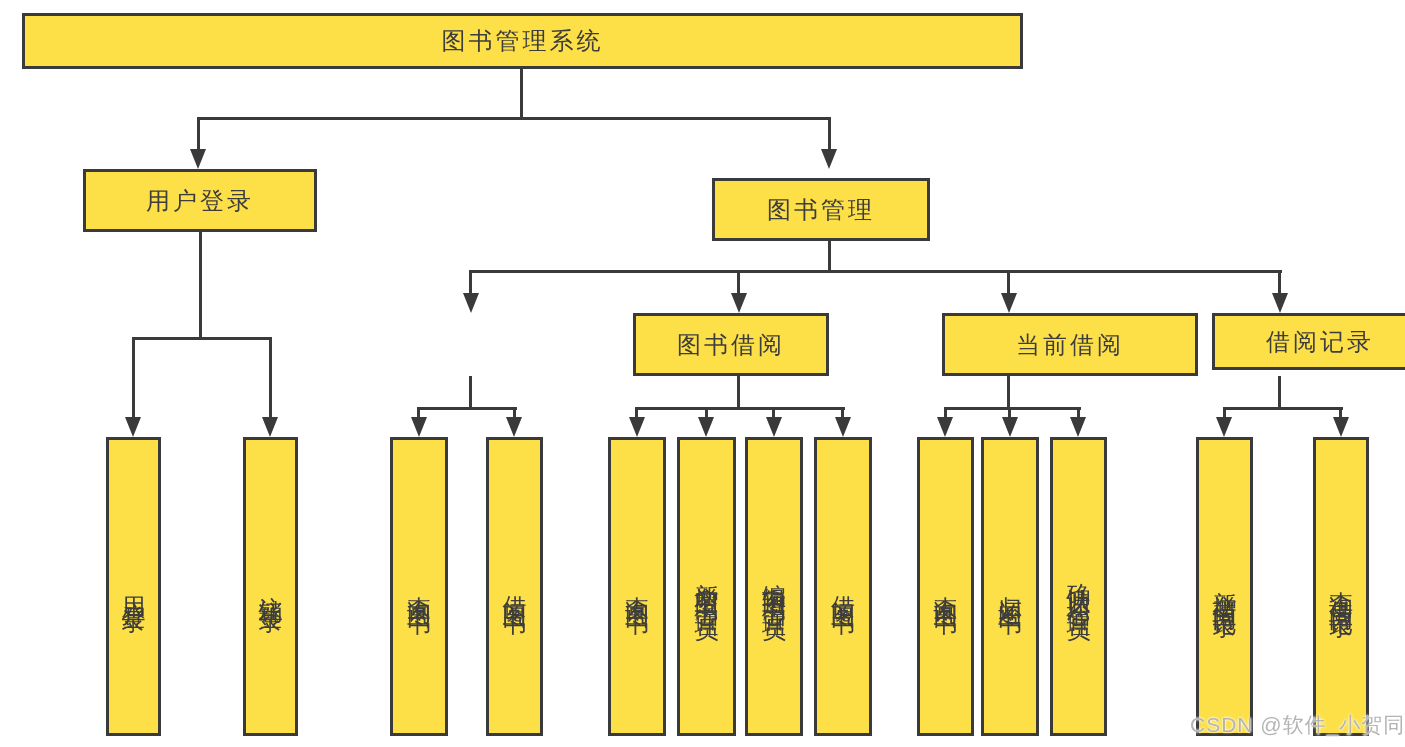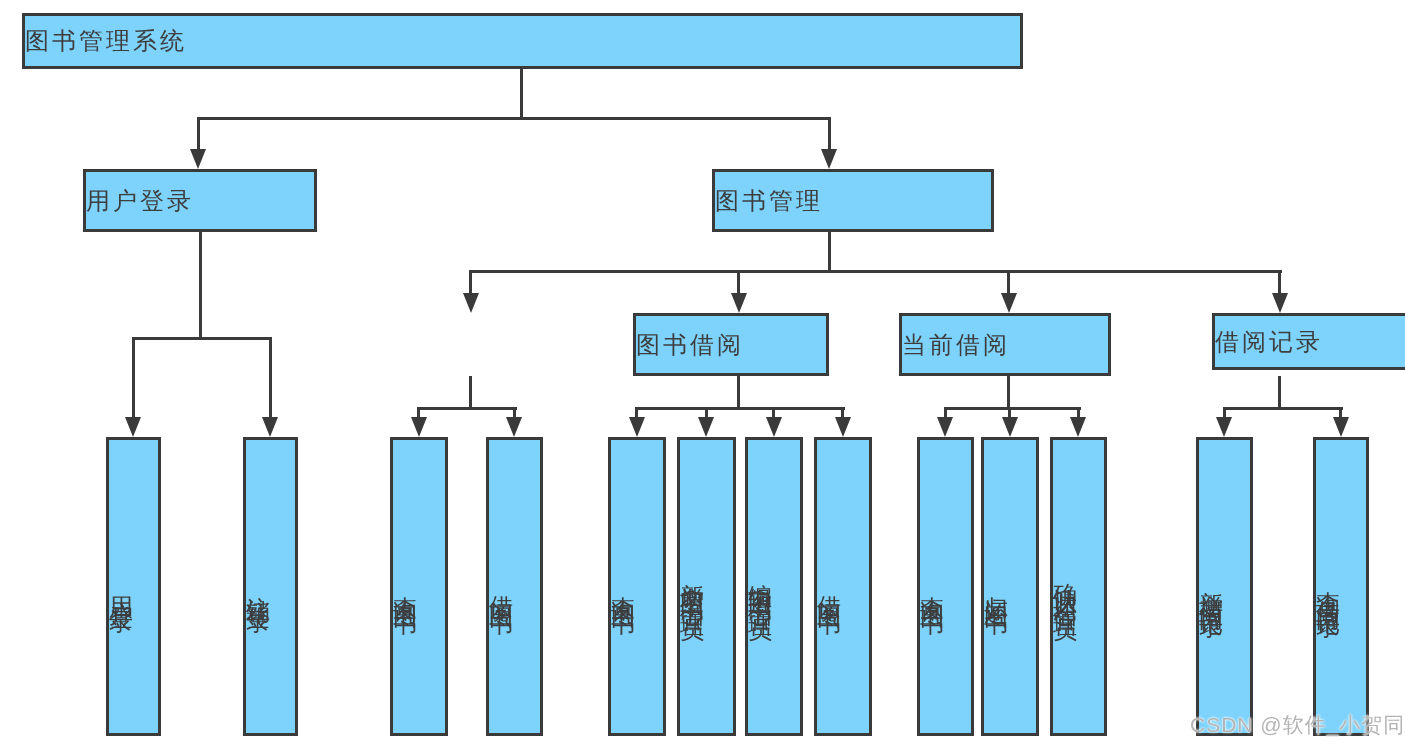--- a/index.html
+++ b/index.html
@@ -7,24 +7,24 @@
     position:relative;
     width:1405px;height:747px;
     background:#ffffff;
     font-family:"Liberation Sans","DejaVu Sans",sans-serif;
     overflow:hidden;
   }
   .box{
     position:absolute;
     box-sizing:border-box;
     border:3px solid #3a3a3a;
-    background:#7dd3fc;
+    background:#fde047;
     display:flex;
     align-items:center;
-    justify-content:flex-start;
+    justify-content:center;
     color:#3d3d3d;
   }
   .hlabel{
     font-size:24px;
     letter-spacing:3px;
     white-space:nowrap;
   }
   .vlabel{
     writing-mode:vertical-rl;
     text-orientation:mixed;
@@ -118,28 +118,28 @@
   <div class="line" style="left:1339px;top:407px;width:3px;height:14px"></div>
   <div class="arrow" style="left:1333px;top:417px"></div>
 
   <div class="box" style="left:22px;top:13px;width:1001px;height:56px">
     <span class="hlabel">图书管理系统</span>
   </div>
 
   <div class="box" style="left:83px;top:169px;width:234px;height:63px">
     <span class="hlabel">用户登录</span>
   </div>
-  <div class="box" style="left:712px;top:169px;width:282px;height:63px">
+  <div class="box" style="left:712px;top:178px;width:218px;height:63px">
     <span class="hlabel">图书管理</span>
   </div>
 
   <div class="box" style="left:633px;top:313px;width:196px;height:63px">
     <span class="hlabel">图书借阅</span>
   </div>
-  <div class="box" style="left:899px;top:313px;width:212px;height:63px">
+  <div class="box" style="left:942px;top:313px;width:256px;height:63px">
     <span class="hlabel">当前借阅</span>
   </div>
   <div class="box" style="left:1212px;top:313px;width:216px;height:57px">
     <span class="hlabel">借阅记录</span>
   </div>
 
   <div class="box" style="left:106px;top:437px;width:55px;height:299px">
     <span class="vlabel">用户登录</span>
   </div>
   <div class="box" style="left:243px;top:437px;width:55px;height:299px">

